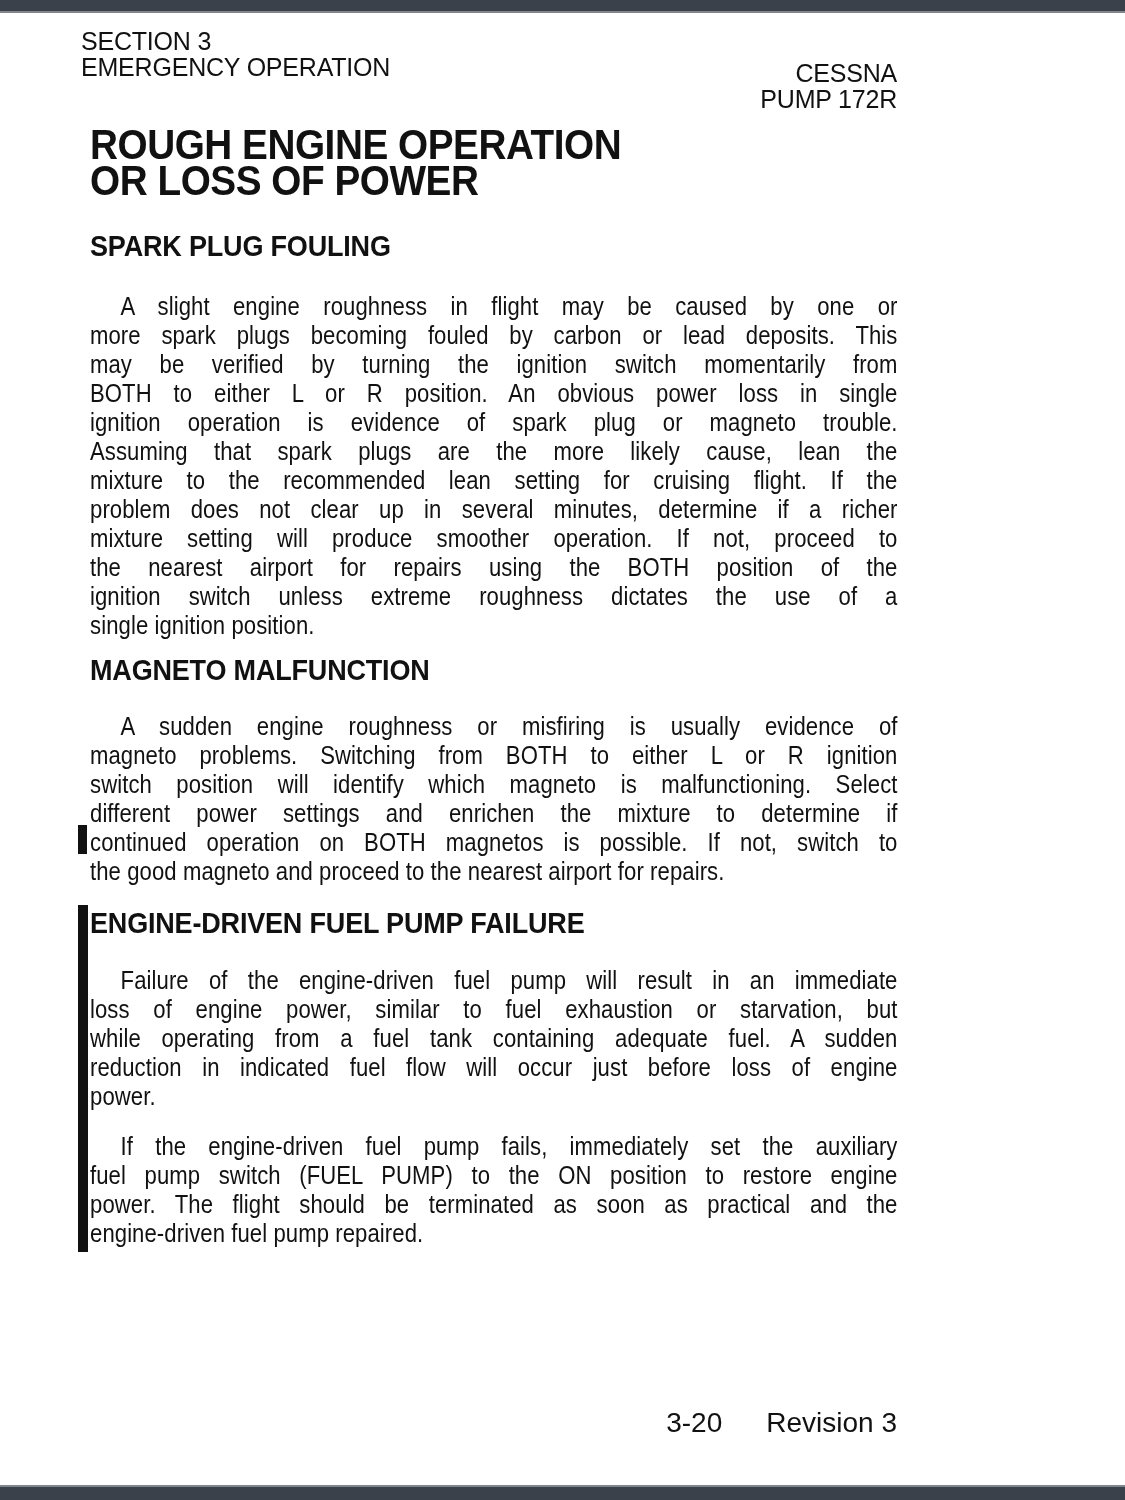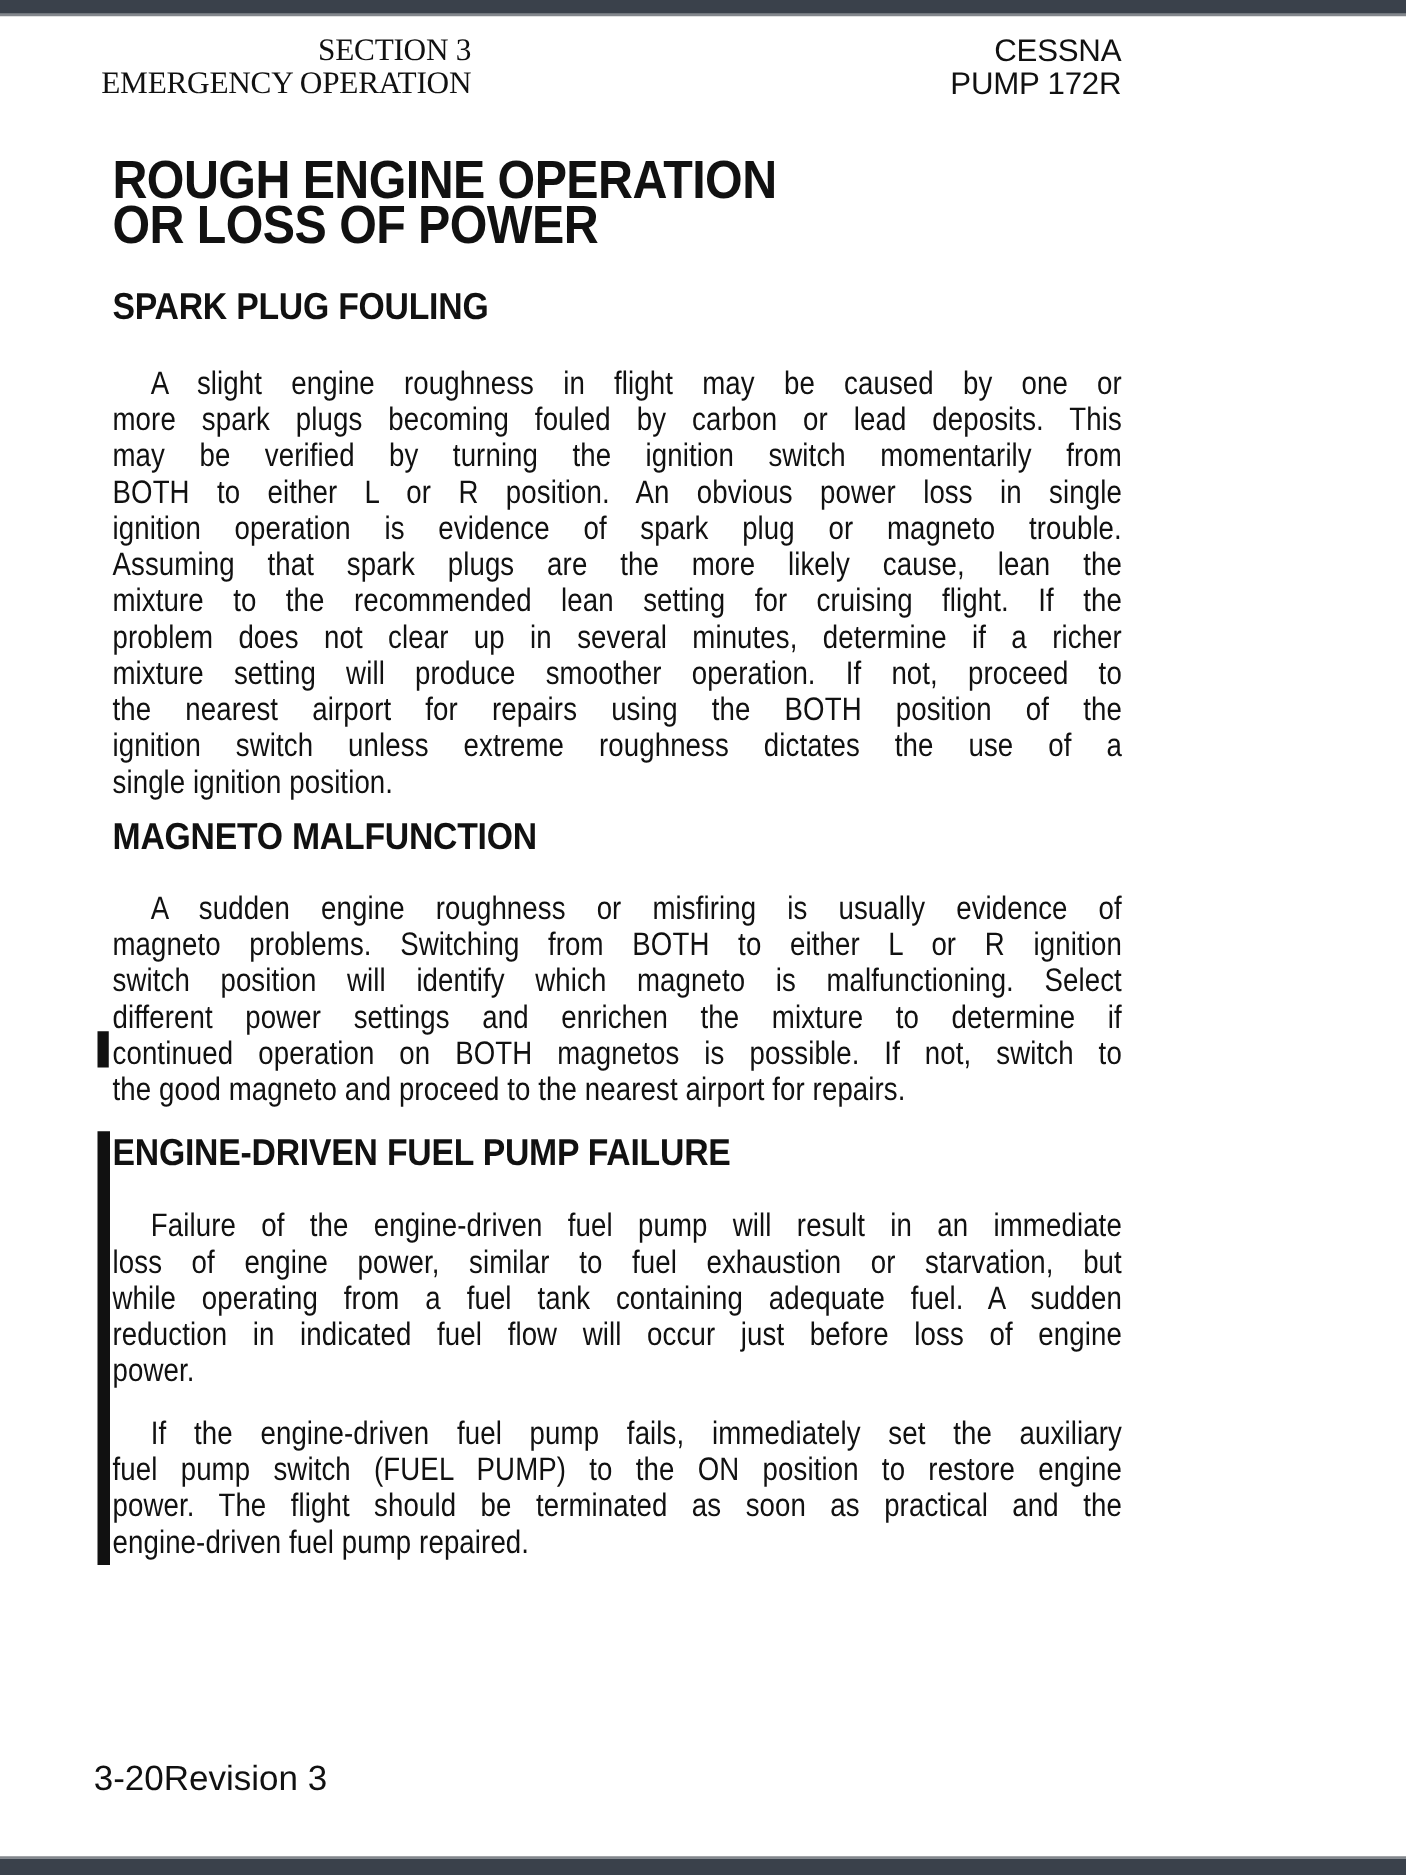--- a/index.html
+++ b/index.html
@@ -11,22 +11,22 @@
   .topbar{position:absolute;left:0;top:0;width:100%;height:11px;background:var(--frame,#3a414b);}
   .topedge{position:absolute;left:0;top:11px;width:100%;height:2px;background:var(--frame-edge,#82868c);}
   .botedge{position:absolute;left:0;top:1485px;width:100%;height:2px;background:var(--frame-edge,#82868c);}
   .botbar{position:absolute;left:0;top:1487px;width:100%;height:13px;background:var(--frame,#3a414b);}
 
   .header{
     position:absolute;left:81px;top:28px;width:816px;
     display:flex;justify-content:space-between;
     font-size:25px;line-height:26px;letter-spacing:-0.2px;
   }
-  .header .hleft{text-align:right;font-family:Liberation Serif, serif;}
-  .header .hright{text-align:right;}
+  .header .hleft{text-align:left;}
+  .header .hright{text-align:right;margin-top:32px;}
 
   .title{
     position:absolute;left:90px;top:126px;
     font-weight:bold;font-size:43px;line-height:36px;letter-spacing:-0.5px;
     transform:scaleX(0.9);transform-origin:0 0;white-space:nowrap;
   }
 
   .sechead{
     position:absolute;left:90px;
     font-weight:bold;font-size:30px;line-height:30px;letter-spacing:-0.2px;
@@ -48,22 +48,22 @@
   #para2{top:712px;}
   #para3{top:966px;}
   #para4{top:1132px;}
 
   .changebar{position:absolute;background:var(--ink,#111111);}
   #bar1{left:78px;top:825px;width:9px;height:29px;}
   #bar2{left:78px;top:905px;width:10px;height:347px;}
 
   .footer{
     position:absolute;left:75px;top:1408px;width:822px;
-    display:flex;justify-content:flex-start;
-    font-size:28px;line-height:30px;
+    display:flex;justify-content:flex-end;
+    font-size:28px;line-height:30px;gap:44px;
   }
 </style>
 </head>
 <body>
 
 <div class="page">
 
   <div class="topbar"></div>
   <div class="topedge"></div>
 

